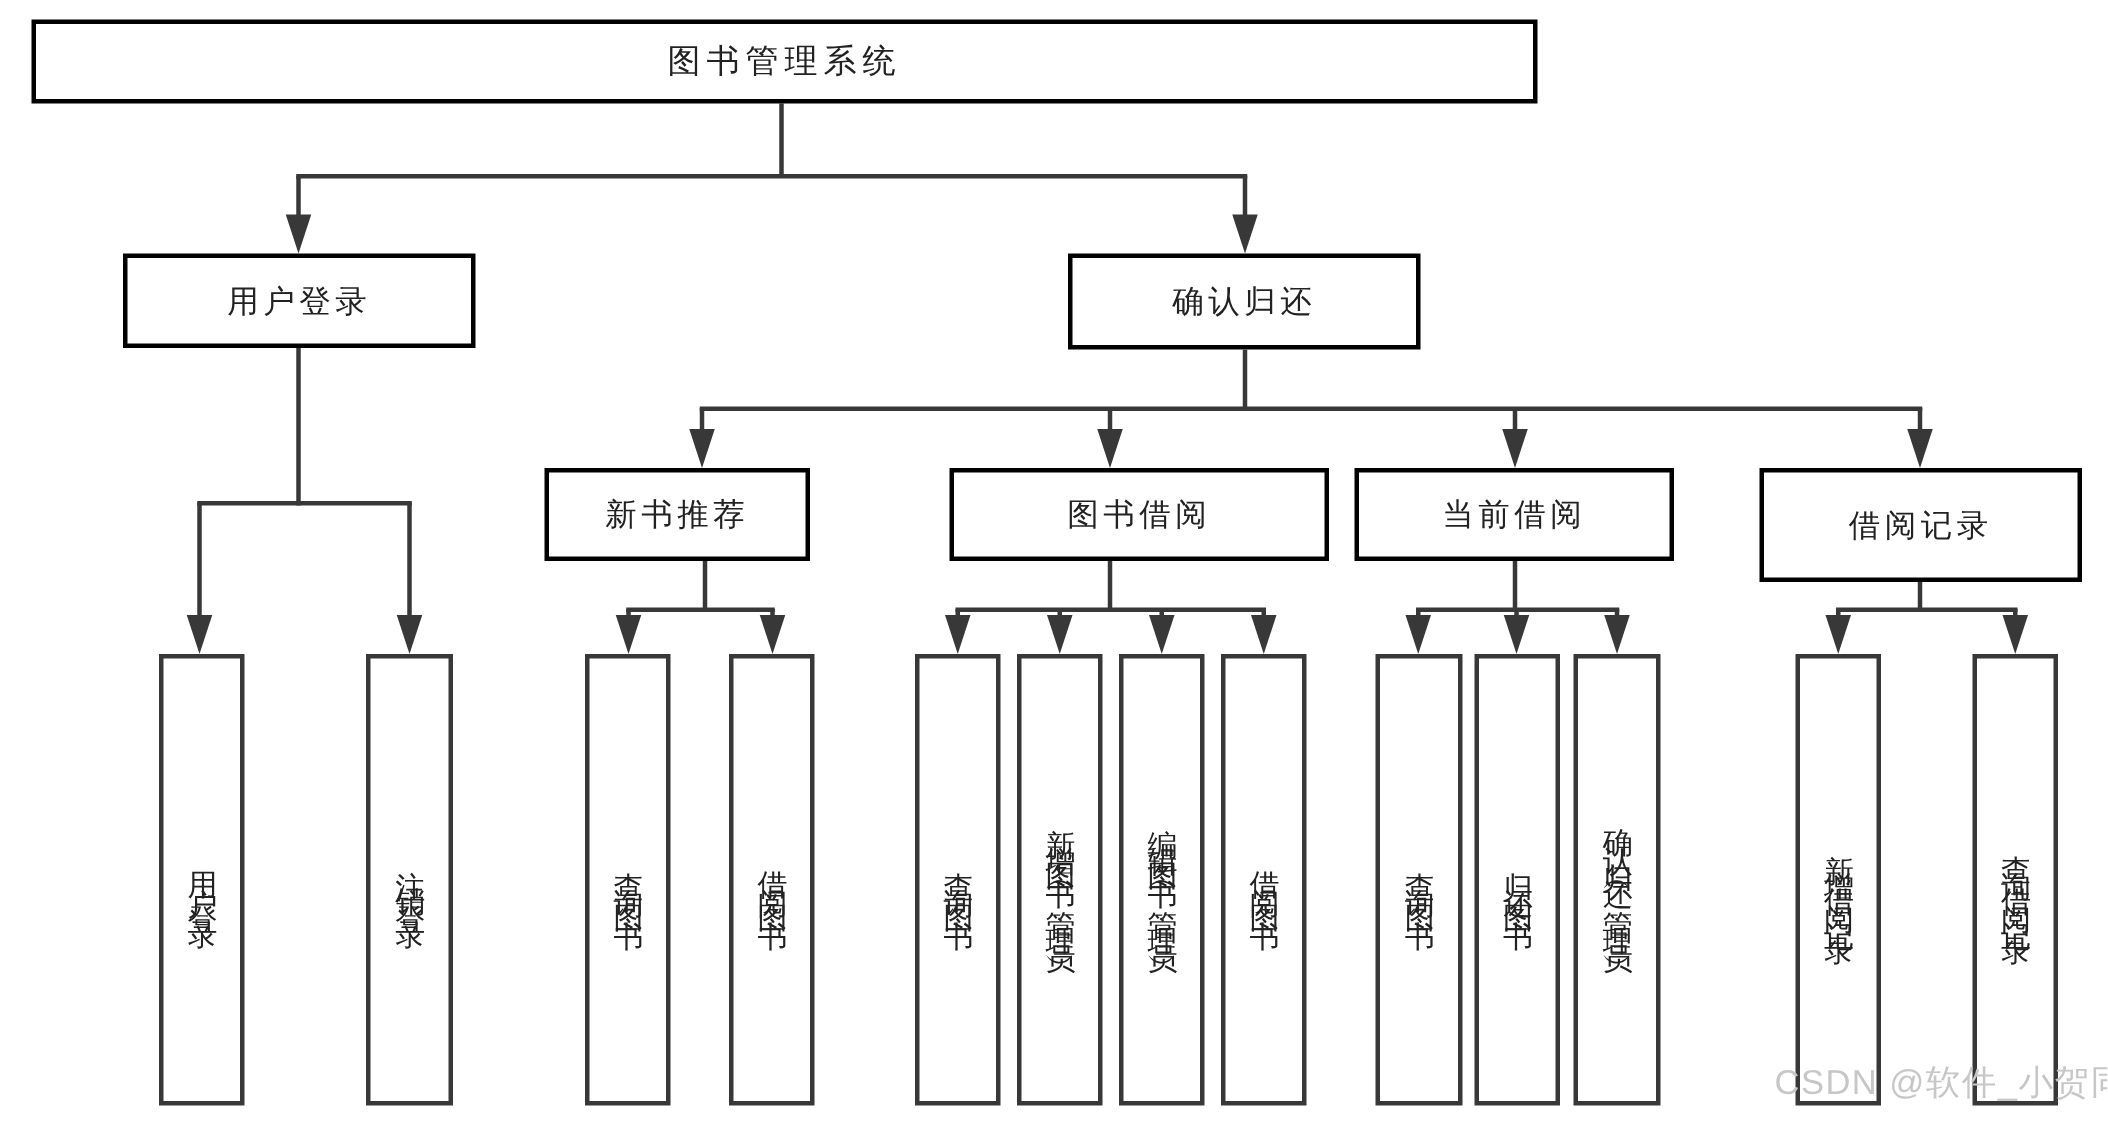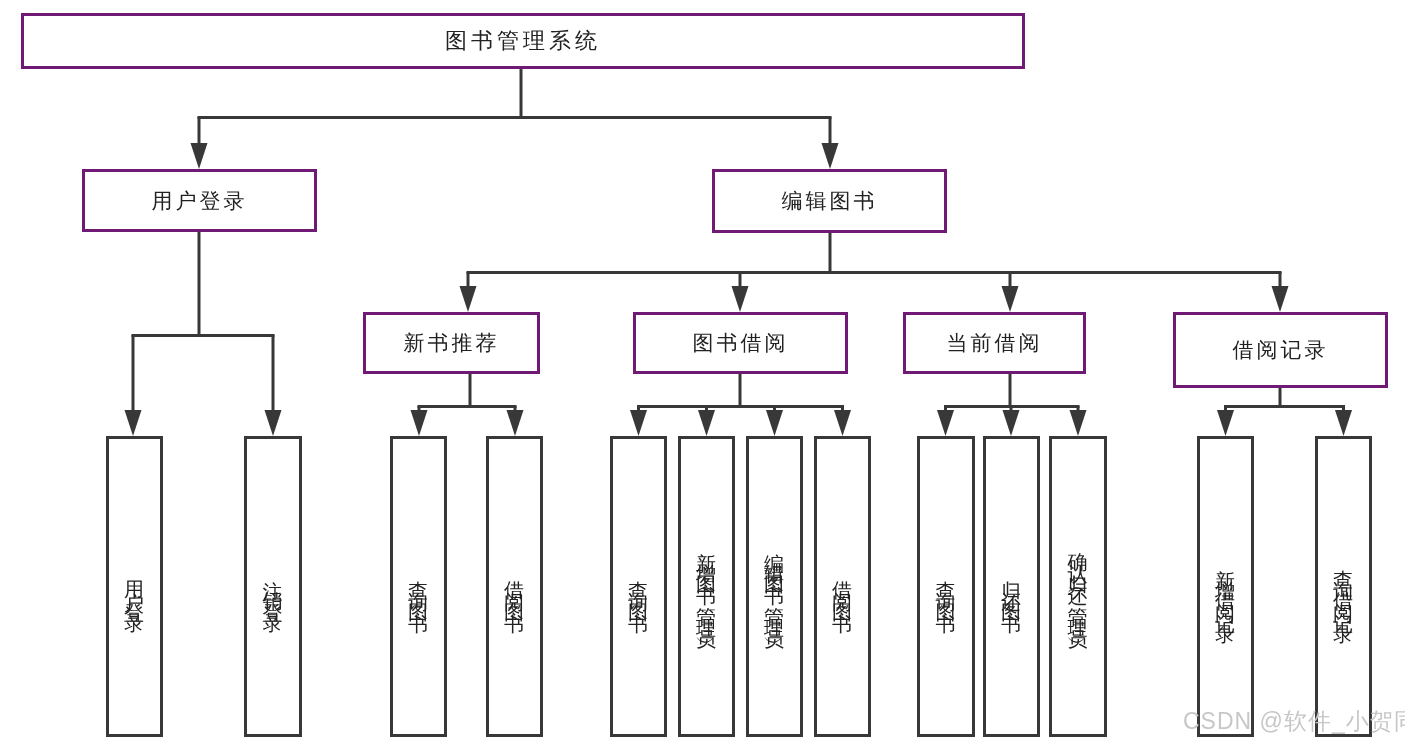--- a/index.html
+++ b/index.html
@@ -3,21 +3,21 @@
 <meta charset="utf-8">
 <style>
   html,body { margin:0; padding:0; background:#ffffff; }
   .stage {
     position:relative; width:1405px; height:747px; background:#ffffff;
     font-family:"Liberation Sans","DejaVu Sans",sans-serif; color:#222222; overflow:hidden;
   }
   .wires { position:absolute; left:0; top:0; width:1405px; height:747px; pointer-events:none; }
   .box {
     position:absolute; box-sizing:border-box; background:#ffffff;
-    border:3px solid #701a75; display:flex; align-items:center; justify-content:center;
+    border:3px solid #000000; display:flex; align-items:center; justify-content:center;
   }
   .box .lbl { font-size:21px; letter-spacing:3px; white-space:nowrap; }
   .box.root .lbl { font-size:22px; letter-spacing:4px; }
   .leaf {
     position:absolute; box-sizing:border-box; background:#ffffff;
     border:3px solid #383838; display:flex; align-items:center; justify-content:center;
     top:436px; height:301px;
   }
   .leaf .lbl {
     writing-mode:vertical-rl; text-orientation:mixed;
@@ -96,30 +96,30 @@
   </svg>
 
   <div class="box root" style="left:21px; top:13px; width:1004px; height:56px;">
     <span class="lbl">图书管理系统</span>
   </div>
 
   <div class="box" style="left:82px; top:169px; width:235px; height:63px;">
     <span class="lbl">用户登录</span>
   </div>
   <div class="box" style="left:712px; top:169px; width:235px; height:64px;">
-    <span class="lbl">编辑图书</span>
+    <span class="lbl">确认归还</span>
   </div>
 
   <div class="box" style="left:363px; top:312px; width:177px; height:62px;">
     <span class="lbl">新书推荐</span>
   </div>
-  <div class="box" style="left:633px; top:312px; width:215px; height:62px;">
+  <div class="box" style="left:633px; top:312px; width:253px; height:62px;">
     <span class="lbl">图书借阅</span>
   </div>
-  <div class="box" style="left:903px; top:312px; width:183px; height:62px;">
+  <div class="box" style="left:903px; top:312px; width:213px; height:62px;">
     <span class="lbl">当前借阅</span>
   </div>
   <div class="box" style="left:1173px; top:312px; width:215px; height:76px;">
     <span class="lbl">借阅记录</span>
   </div>
 
   <div class="leaf" style="left:106px; width:57px;">
     <span class="lbl">用户登录</span>
   </div>
   <div class="leaf" style="left:244px; width:58px;">

